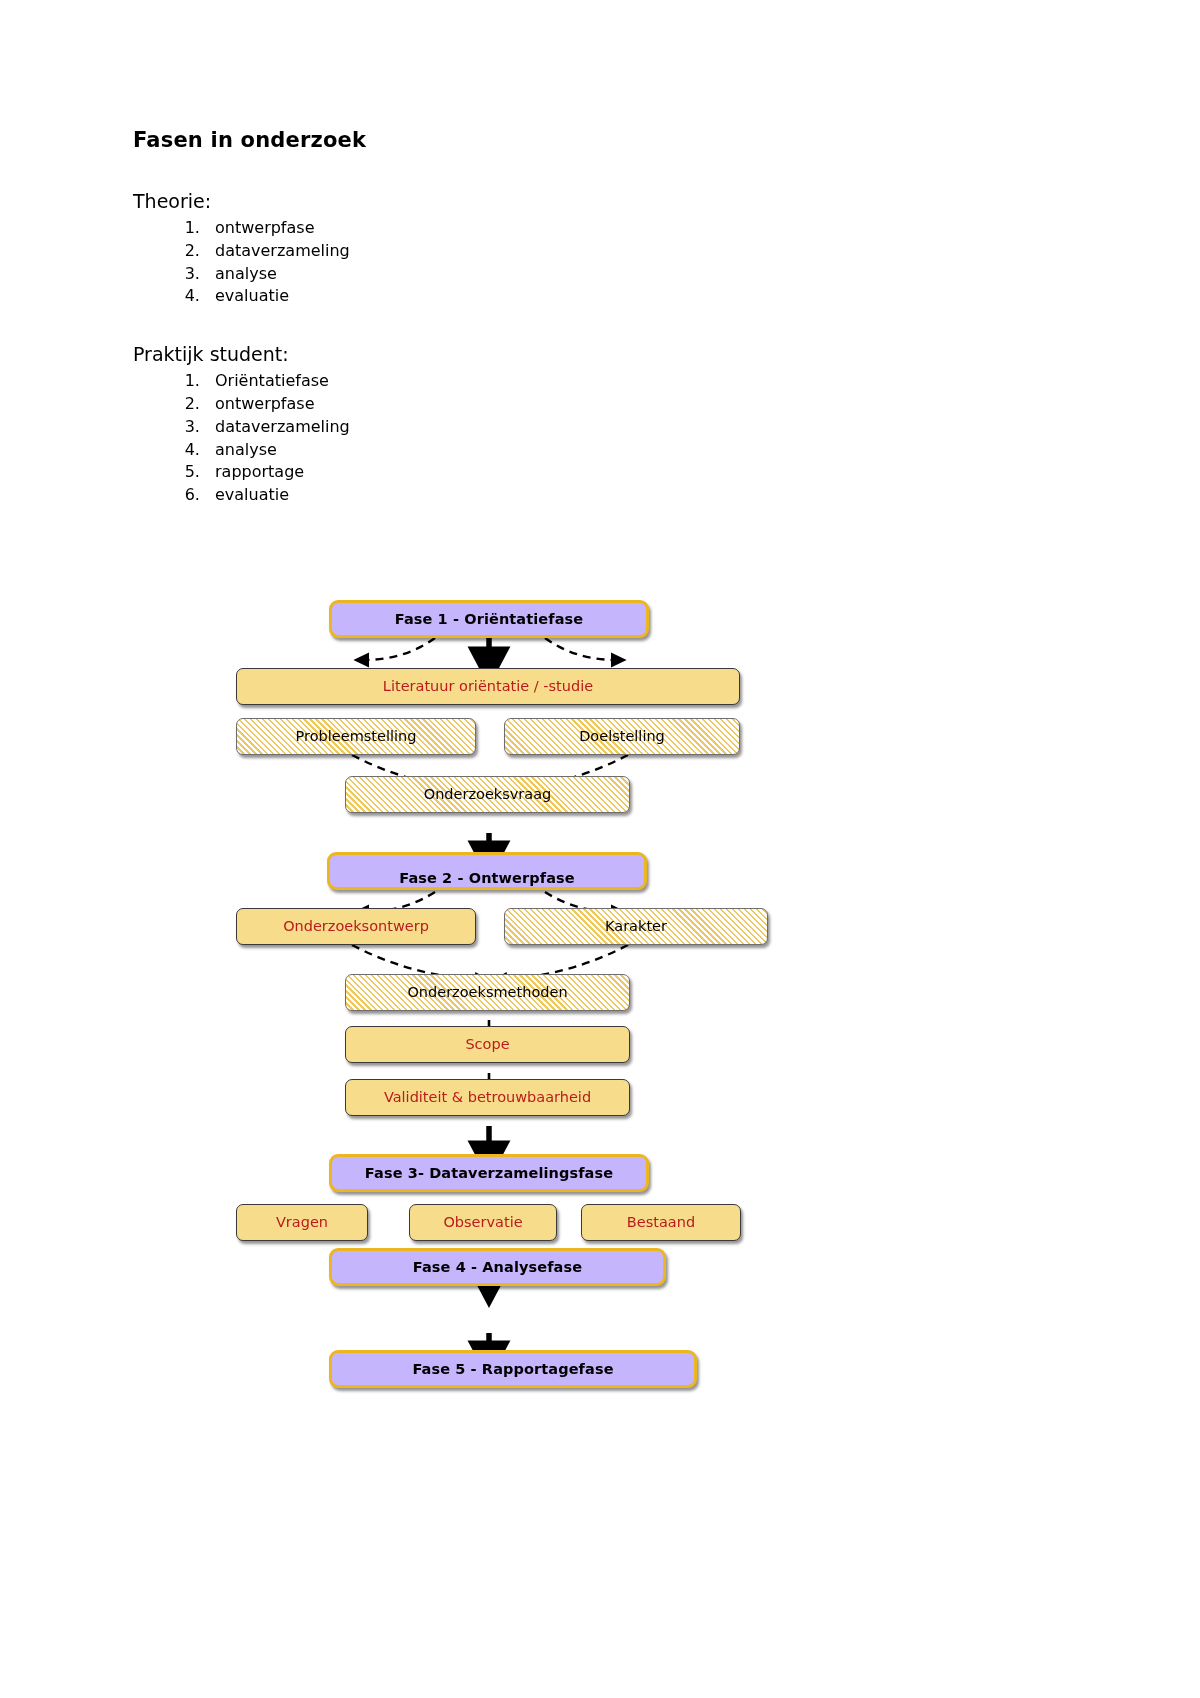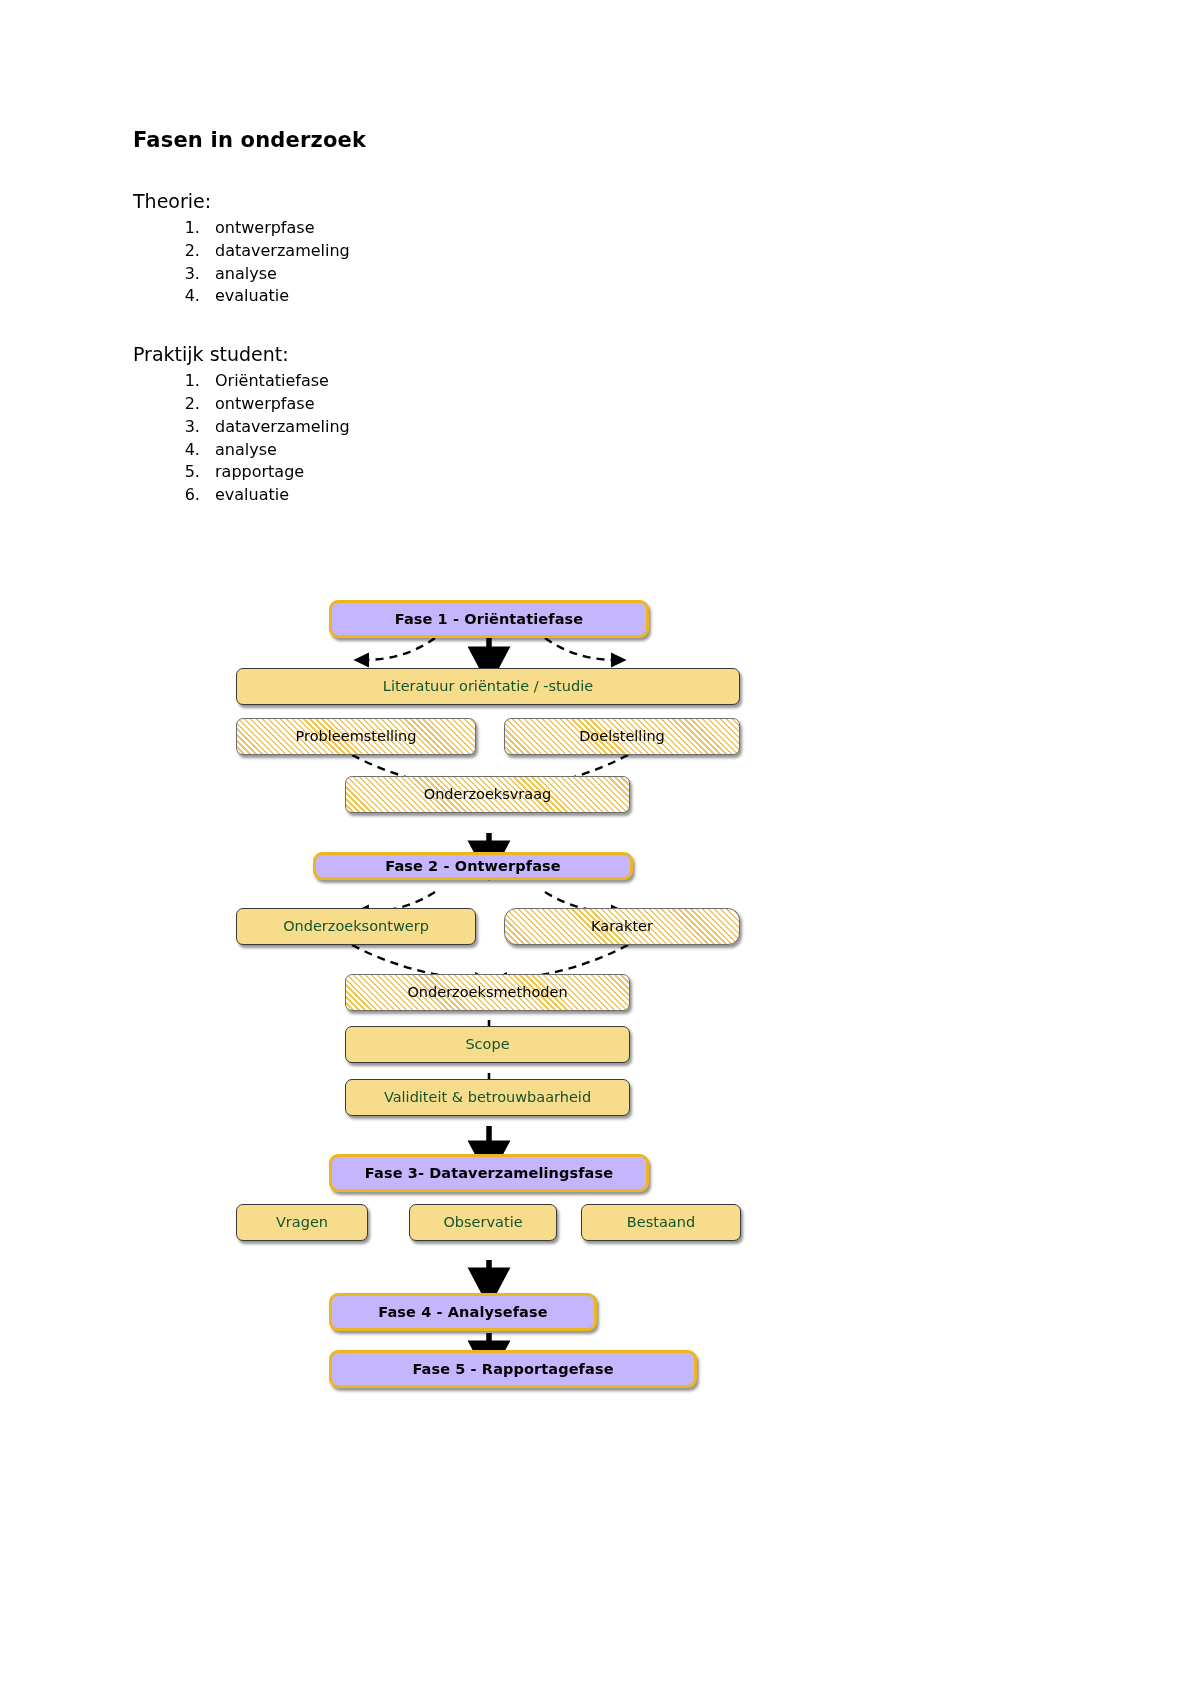--- a/index.html
+++ b/index.html
@@ -91,21 +91,21 @@
     color: #000000;
     font-weight: bold;
     letter-spacing: 0.1px;
     border-radius: 9px;
   }
 
   
   .node.solid {
     background: #f7dd8b;
     border: 1.5px solid #3a3a3a;
-    color: #14532d;
+    color: #b91c1c;
   }
 
   
   .node.hatch {
     background-color: #ffffff;
     background-image: repeating-linear-gradient(
       45deg,
       #eec85f 0px,
       #eec85f 1.6px,
       #ffffff 1.6px,
@@ -223,29 +223,29 @@
     </div>
 
     <div class="node hatch" style="left:236px; top:138px; width:240px; height:37px;">
       <span class="label">Probleemstelling</span>
     </div>
 
     <div class="node hatch" style="left:345px; top:196px; width:285px; height:37px;">
       <span class="label">Onderzoeksvraag</span>
     </div>
 
-    <div class="node phase" style="left:313px; top:272px; width:320px; height:28px;">
+    <div class="node phase" style="left:327px; top:272px; width:320px; height:38px;align-items:flex-end;">
       <span class="label">Fase 2 - Ontwerpfase</span>
     </div>
 
     <div class="node solid" style="left:236px; top:328px; width:240px; height:37px;">
       <span class="label">Onderzoeksontwerp</span>
     </div>
 
-    <div class="node hatch" style="left:504px; top:328px; width:236px; height:37px;border-radius:12px;">
+    <div class="node hatch" style="left:504px; top:328px; width:264px; height:37px;">
       <span class="label">Karakter</span>
     </div>
 
     <div class="node hatch" style="left:345px; top:394px; width:285px; height:37px;">
       <span class="label">Onderzoeksmethoden</span>
     </div>
 
     <div class="node solid" style="left:345px; top:446px; width:285px; height:37px;">
       <span class="label">Scope</span>
     </div>
@@ -263,21 +263,21 @@
     </div>
 
     <div class="node solid" style="left:409px; top:624px; width:148px; height:37px;">
       <span class="label">Observatie</span>
     </div>
 
     <div class="node solid" style="left:581px; top:624px; width:160px; height:37px;">
       <span class="label">Bestaand</span>
     </div>
 
-    <div class="node phase" style="left:329px; top:713px; width:268px; height:38px;">
+    <div class="node phase" style="left:329px; top:668px; width:337px; height:38px;">
       <span class="label">Fase 4 - Analysefase</span>
     </div>
 
     <div class="node phase" style="left:329px; top:770px; width:368px; height:38px;">
       <span class="label">Fase 5 - Rapportagefase</span>
     </div>
 
   </div>
 </div>
 

